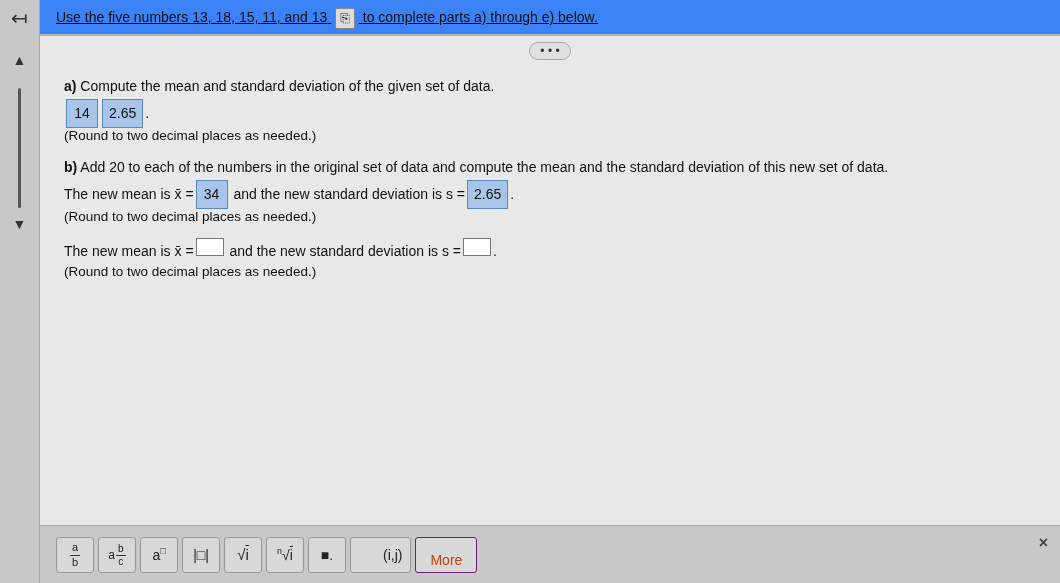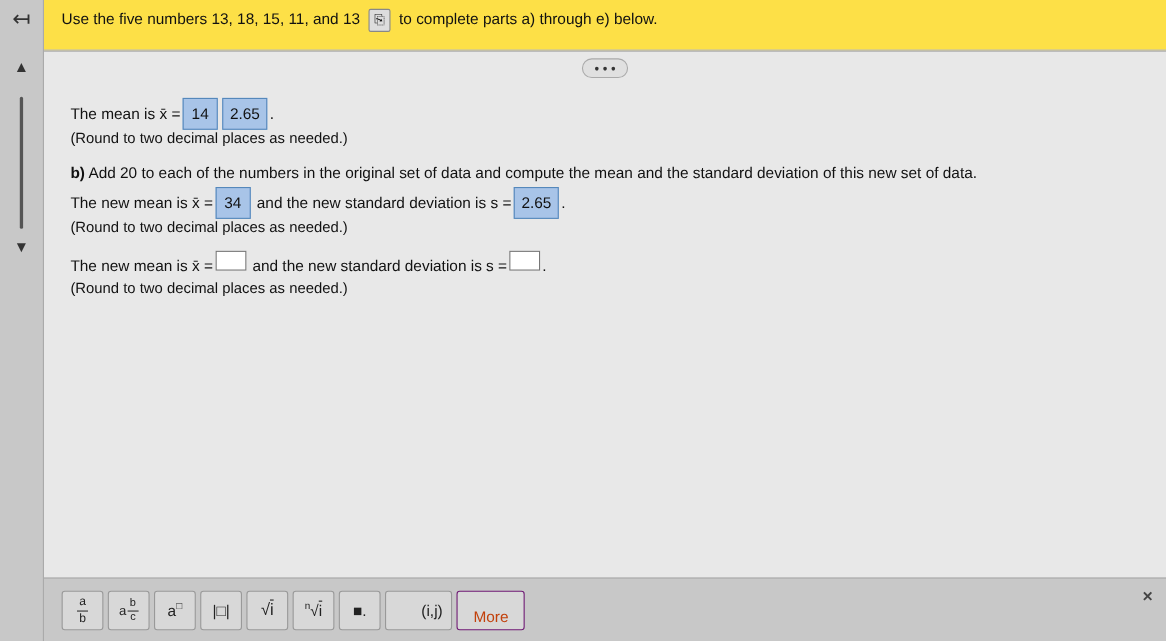--- a/index.html
+++ b/index.html
@@ -56,23 +56,24 @@
 
     .main-content {
       flex: 1;
       background: #e8e8e8;
       display: flex;
       flex-direction: column;
       overflow: hidden;
     }
 
     .header-area {
-      background: #fde047;
-      padding: 8px 16px 16px 16px;
+      background: #3b82f6;
+      padding: 8px 16px 5px 16px;
       border-bottom: 1px solid #bbb;
+      text-decoration: underline;
     }
 
     .header-text {
       font-size: 14px;
       color: #111;
       line-height: 1.4;
     }
 
     .divider-line {
       height: 1px;
@@ -246,22 +247,25 @@
 
   <div class="divider-line"></div>
 
   <div class="ellipsis-row">
     <button class="ellipsis-btn">• • •</button>
   </div>
 
   <div class="content-area">
 
     <div class="section">
+      <div class="section-text">
+        <span class="bold-label">a)</span>
+        <span> Compute the mean and standard deviation of the given set of data.</span>
+      </div>
       <div class="answer-line">
-        <span>The mean is x̄ =</span>
         <span class="answer-box">14</span>
         <span class="answer-box">2.65</span>
         <span>.</span>
       </div>
       <div class="sub-note">(Round to two decimal places as needed.)</div>
     </div>
 
     <div class="section">
       <div class="section-text">
         <span class="bold-label">b)</span>

